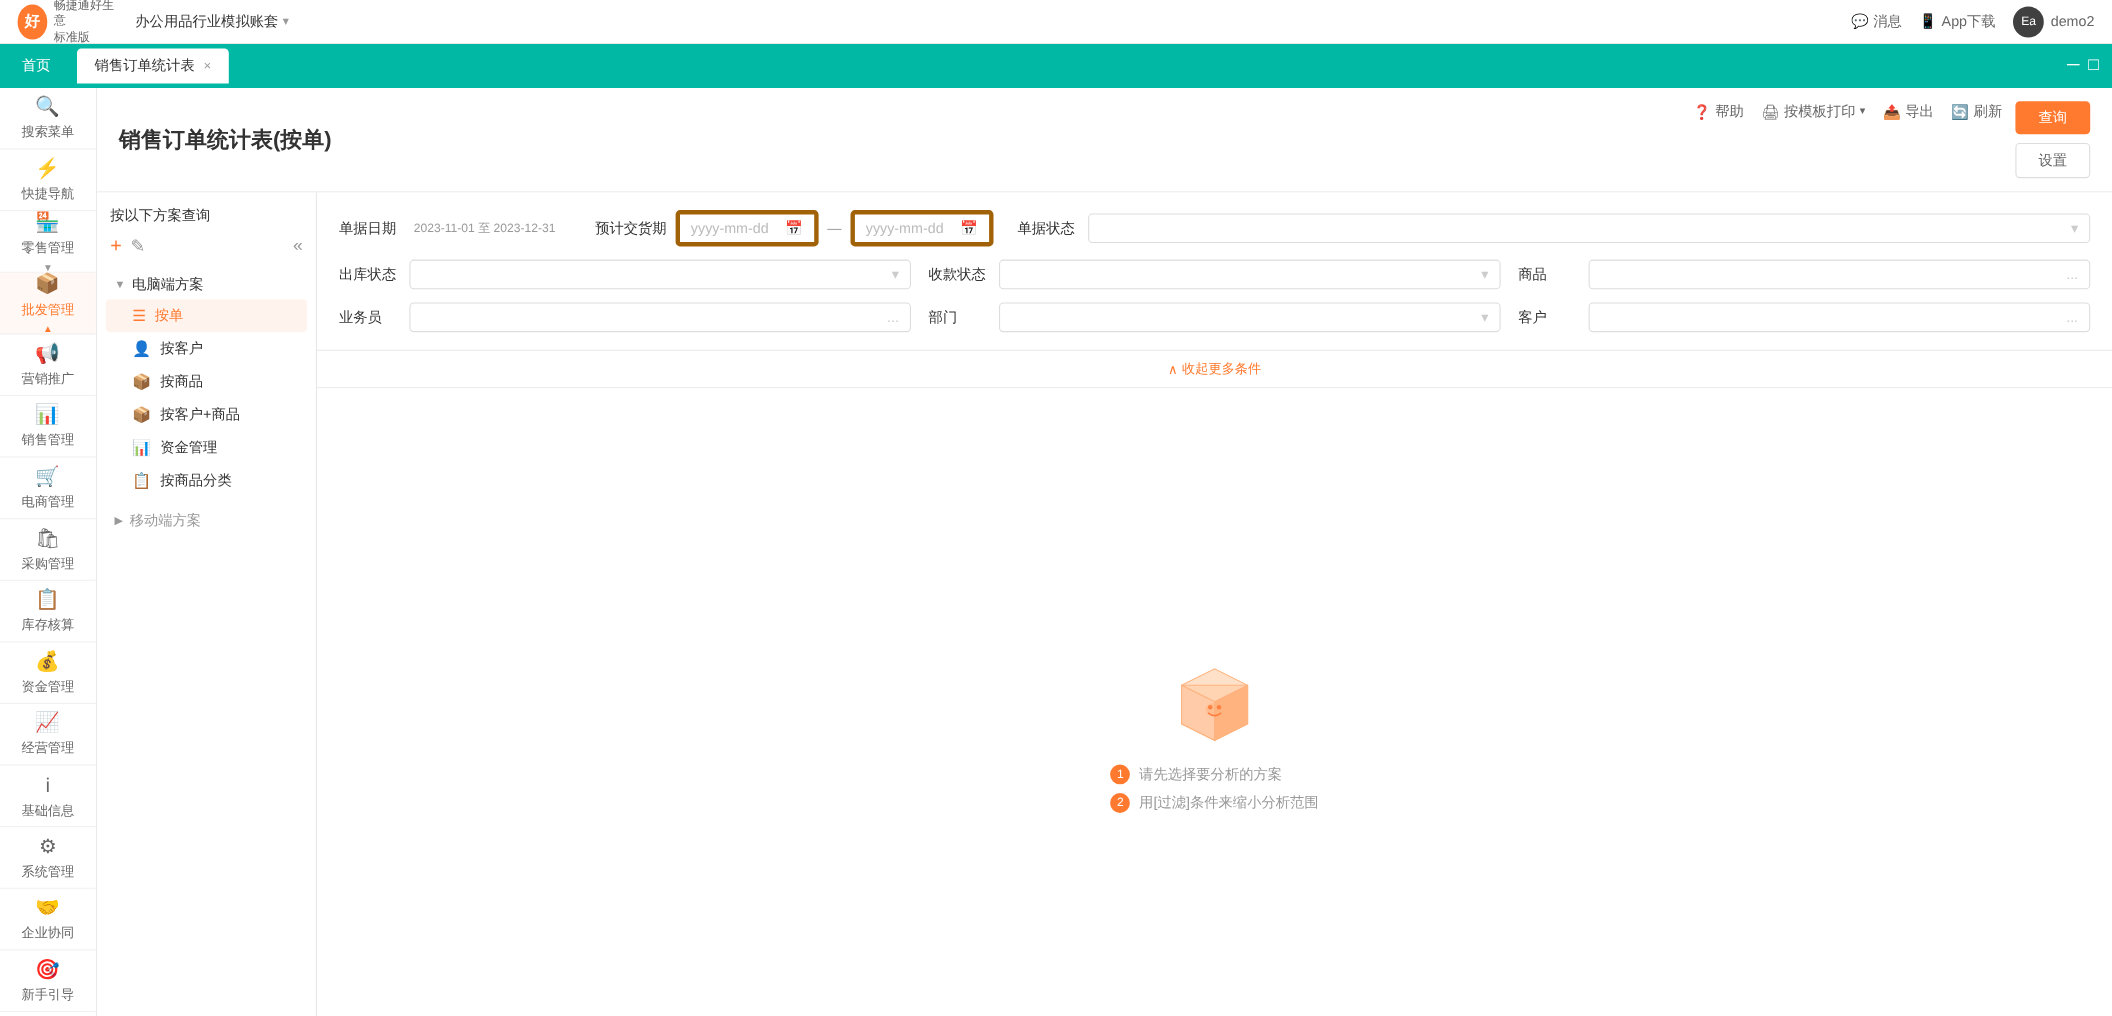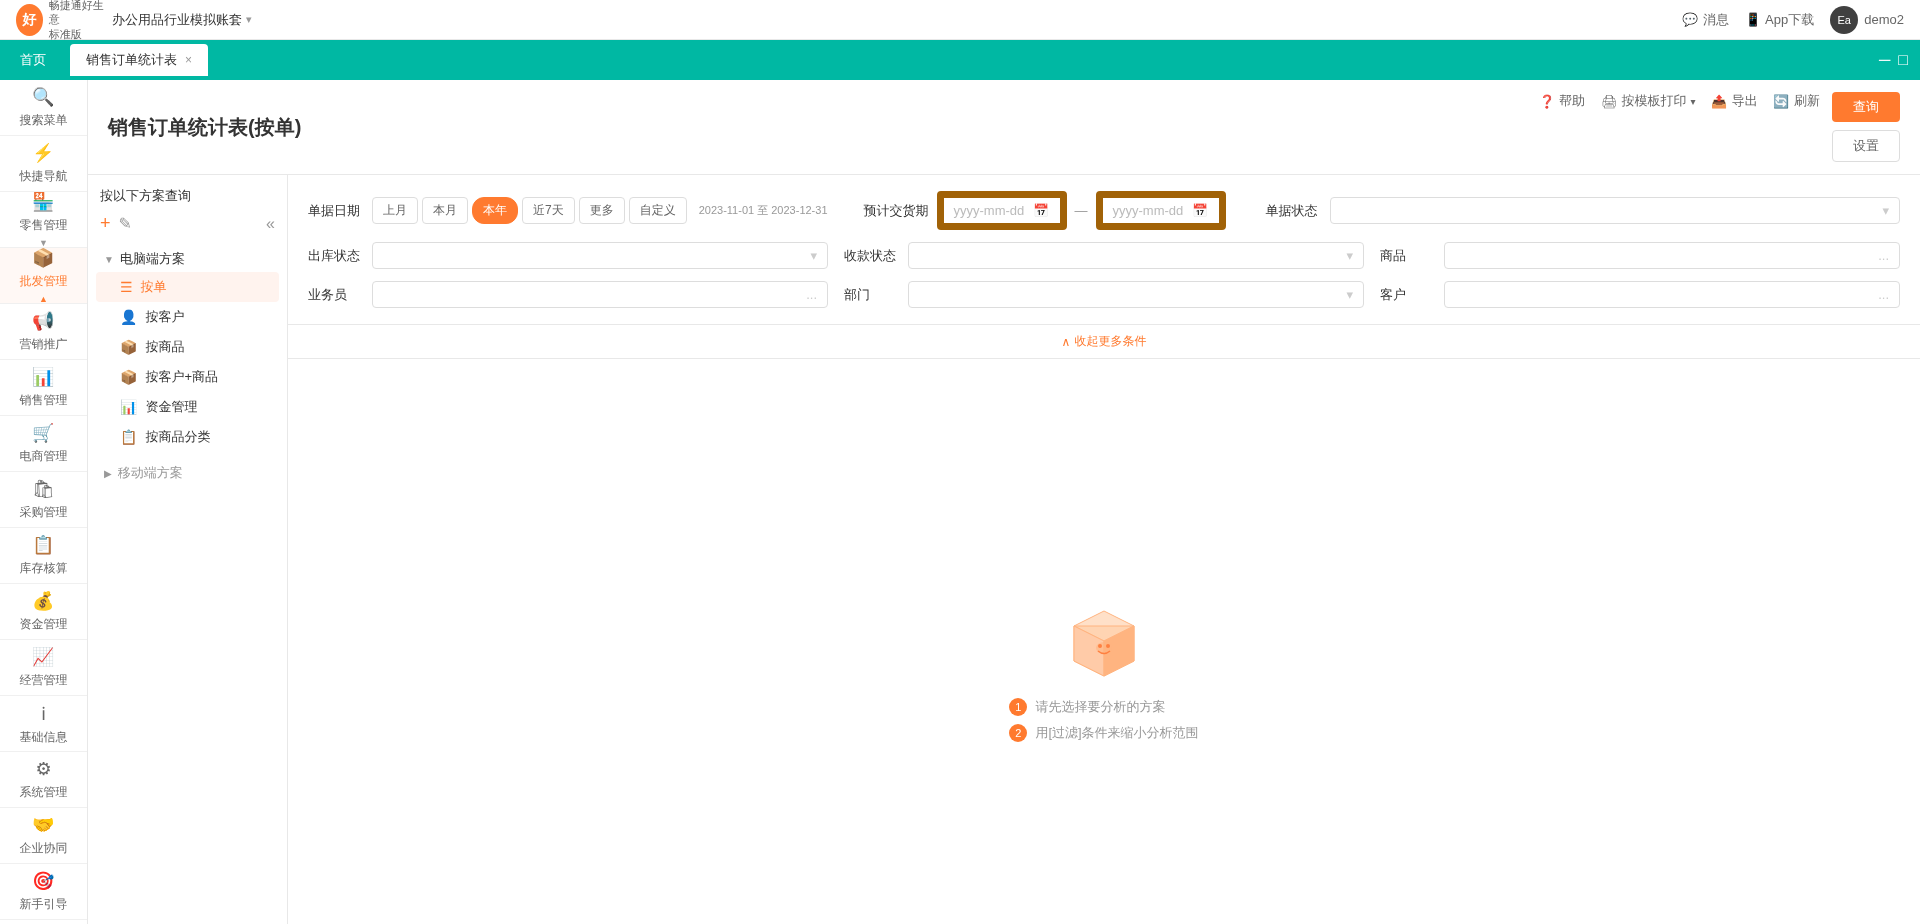--- a/index.html
+++ b/index.html
@@ -13,21 +13,21 @@
       align-items: center;
       justify-content: space-between;
       padding: 0 16px;
       border-bottom: 1px solid #e8e8e8;
       position: fixed; top: 0; left: 0; right: 0; z-index: 100;
     }
     .top-bar-left { display: flex; align-items: center; gap: 8px; }
     .logo-area { display: flex; align-items: center; gap: 6px; width: 88px; }
     .logo-icon { width: 32px; height: 32px; background: #ff7a2f; border-radius: 50%; display: flex; align-items: center; justify-content: center; color: white; font-size: 14px; font-weight: bold; }
     .logo-text { font-size: 11px; color: #666; line-height: 1.3; }
-    .app-title { font-size: 13px; color: #333; display: flex; align-items: center; gap: 4px; }
+    .app-title { font-size: 13px; color: #333; display: flex; align-items: center; gap: 4px; margin-left: 11px; }
     .top-bar-right { display: flex; align-items: center; gap: 16px; font-size: 13px; color: #666; }
     .top-bar-right span { display: flex; align-items: center; gap: 4px; cursor: pointer; }
     .user-avatar { width: 28px; height: 28px; border-radius: 50%; background: #404040; display: flex; align-items: center; justify-content: center; color: white; font-size: 11px; }
 
     
     .tab-bar {
       height: 40px;
       background: #00b8a3;
       display: flex;
       align-items: center;
@@ -147,21 +147,21 @@
       color: #333;
       background: white;
       outline: none;
       min-width: 200px;
       display: flex;
       align-items: center;
       justify-content: space-between;
       cursor: pointer;
     }
     .date-range { display: flex; align-items: center; gap: 8px; }
-    .date-input { border: 7px solid #a16207; border-radius: 4px; padding: 5px 10px; font-size: 13px; color: #bbb; background: white; width: 130px; display: flex; align-items: center; justify-content: space-between; }
+    .date-input { border: 4px solid #a16207; border-radius: 4px; padding: 5px 10px; font-size: 13px; color: #bbb; background: white; width: 130px; display: flex; align-items: center; justify-content: space-between; }
     .date-separator { color: #999; }
     .quick-dates { display: flex; align-items: center; gap: 4px; }
     .quick-btn { padding: 4px 10px; border: 1px solid #ddd; border-radius: 4px; font-size: 12px; cursor: pointer; color: #666; background: white; }
     .quick-btn.active { background: #ff7a2f; color: white; border-color: #ff7a2f; border-radius: 12px; }
     .date-subtitle { font-size: 11px; color: #999; margin-left: 4px; }
     .collapse-btn { text-align: center; padding: 8px; color: #ff7a2f; cursor: pointer; font-size: 12px; display: flex; align-items: center; justify-content: center; gap: 4px; background: white; border-bottom: 1px solid #e8e8e8; }
 
     
     .empty-state {
       flex: 1;
@@ -371,47 +371,39 @@
         </div>
       </div>
 
       <div class="right-panel">
 
         <div class="filter-area">
 
           <div class="filter-row">
             <div class="filter-item">
               <span class="filter-label">单据日期</span>
-              <div class="quick-dates">
-                <button class="quick-btn">上月</button>
-                <button class="quick-btn">本月</button>
-                <button class="quick-btn active">本年</button>
-                <button class="quick-btn">近7天</button>
-                <button class="quick-btn">更多</button>
-                <button class="quick-btn">自定义</button>
-              </div>
               <span class="date-subtitle">2023-11-01 至 2023-12-31</span>
             </div>
 
             <div class="filter-item" style="margin-left:20px;">
               <span class="filter-label">预计交货期</span>
               <div class="date-range">
                 <div class="date-input">
                   <span style="color:#bbb; font-size:13px;">yyyy-mm-dd</span>
                   <span style="color:#ccc;">📅</span>
                 </div>
                 <span class="date-separator">—</span>
                 <div class="date-input">
                   <span style="color:#bbb; font-size:13px;">yyyy-mm-dd</span>
                   <span style="color:#ccc;">📅</span>
                 </div>
               </div>
             </div>
 
-            <div class="filter-item" style="margin-left:24px; flex:1;">
+            <div class="filter-item" style="margin-left:6px; flex:1;">
               <span class="filter-label">单据状态</span>
               <div class="filter-select" style="flex:1; min-width:200px;">
                 <span style="color:#bbb;"></span>
                 <span style="color:#ccc;">▾</span>
               </div>
             </div>
           </div>
 
           <div class="filter-row">
             <div class="filter-item" style="flex:1;">

